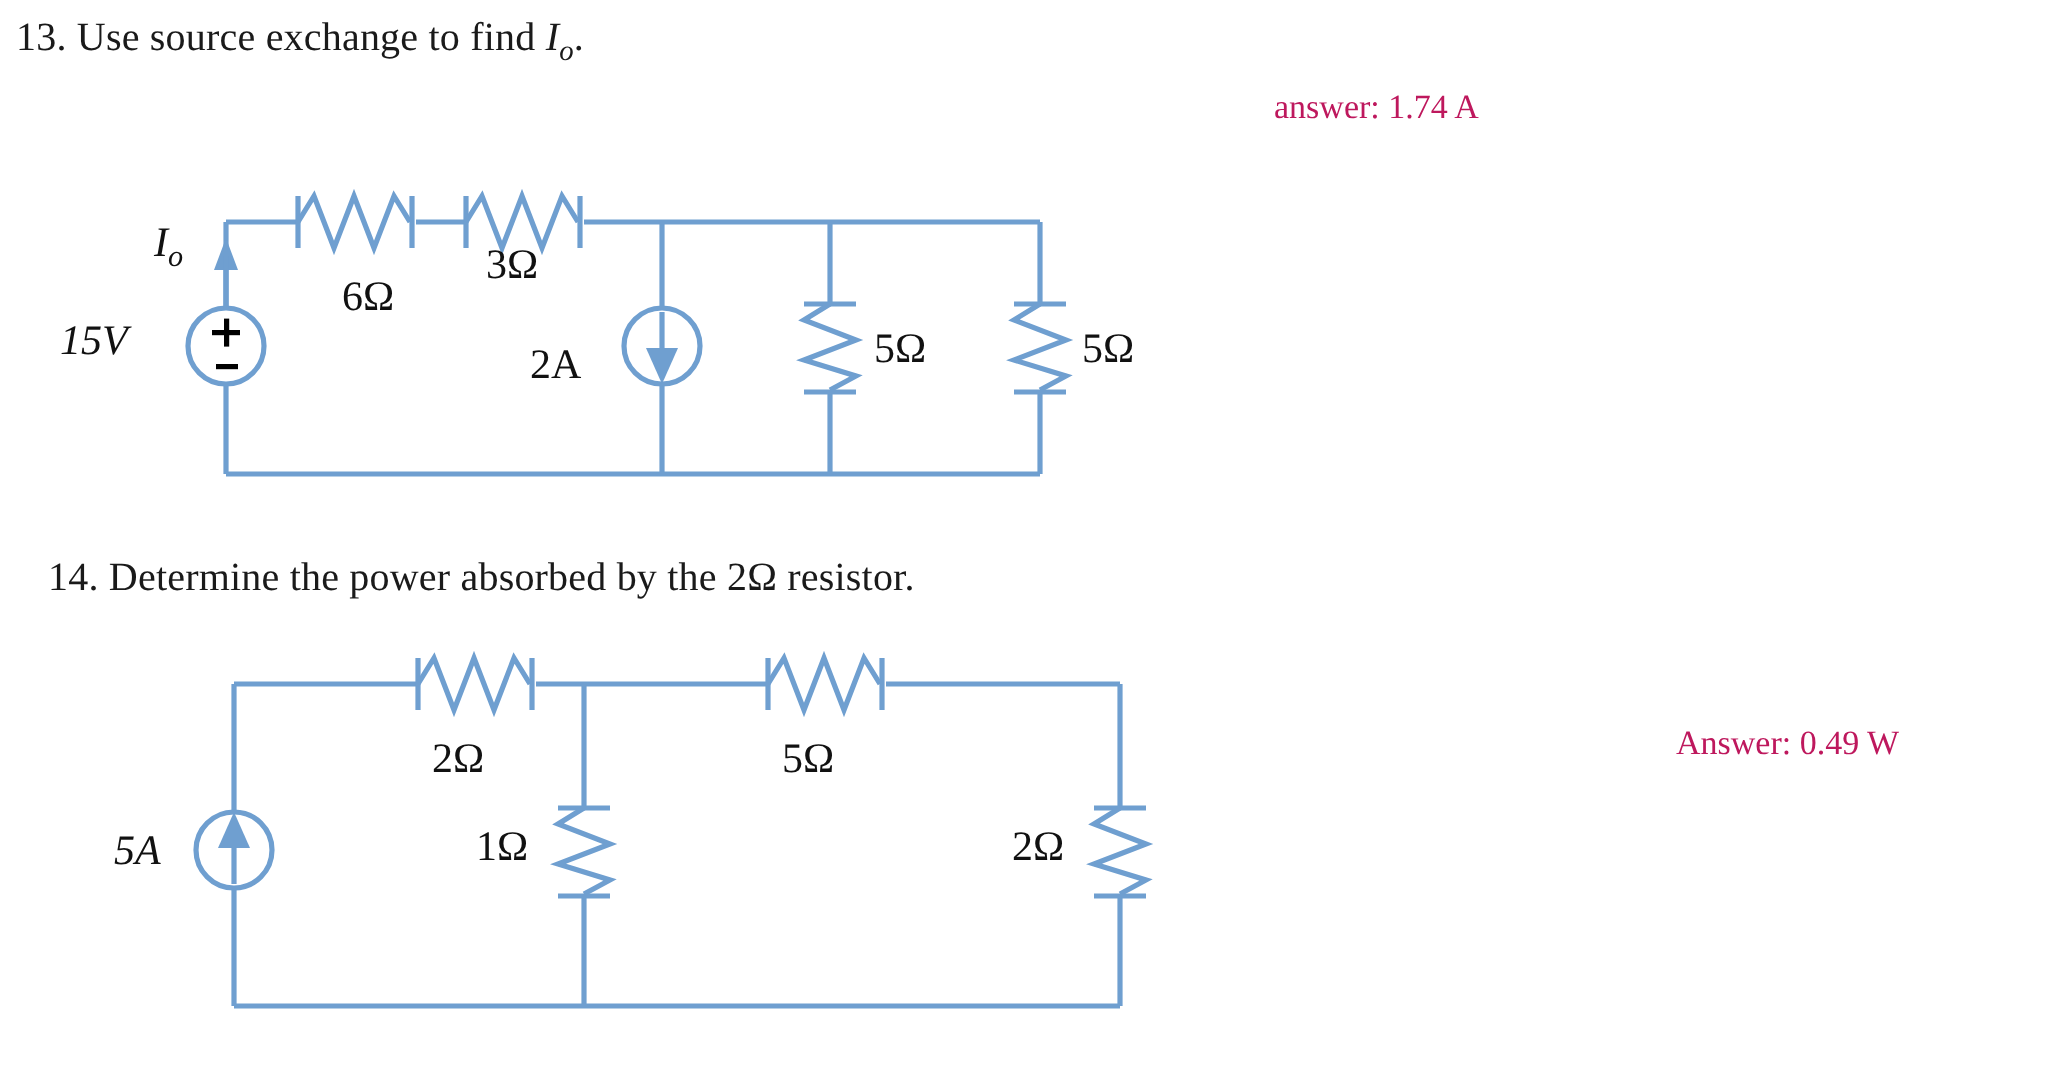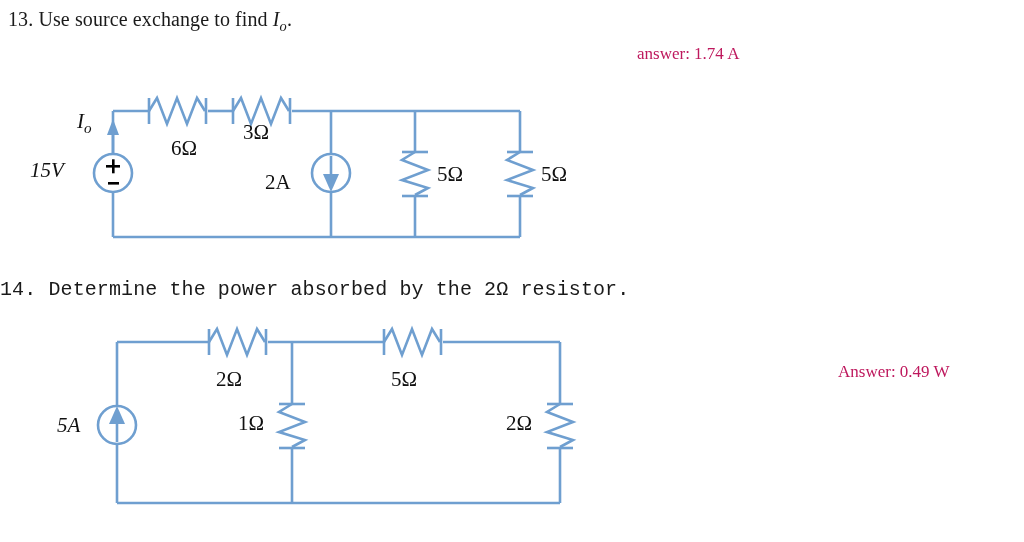--- a/index.html
+++ b/index.html
@@ -17,21 +17,21 @@
   }
   .abs { position: absolute; }
 
   .q-text {
     font-size: 20px;
     color: #1a1a1a;
     white-space: nowrap;
     letter-spacing: 0.1px;
   }
   .q13 { left: 8px;  top: 8px; }
-  .q14 { left: 0;  top: 278px; font-family: Liberation Mono, monospace; }
+  .q14 { left: 24px;  top: 278px; }
 
   .ans {
     font-size: 17px;
     color: #be185d;
     white-space: nowrap;
   }
   .ans13 { left: 637px; top: 44px; }
   .ans14 { left: 838px; top: 362px; }
 
   .italic-i {

